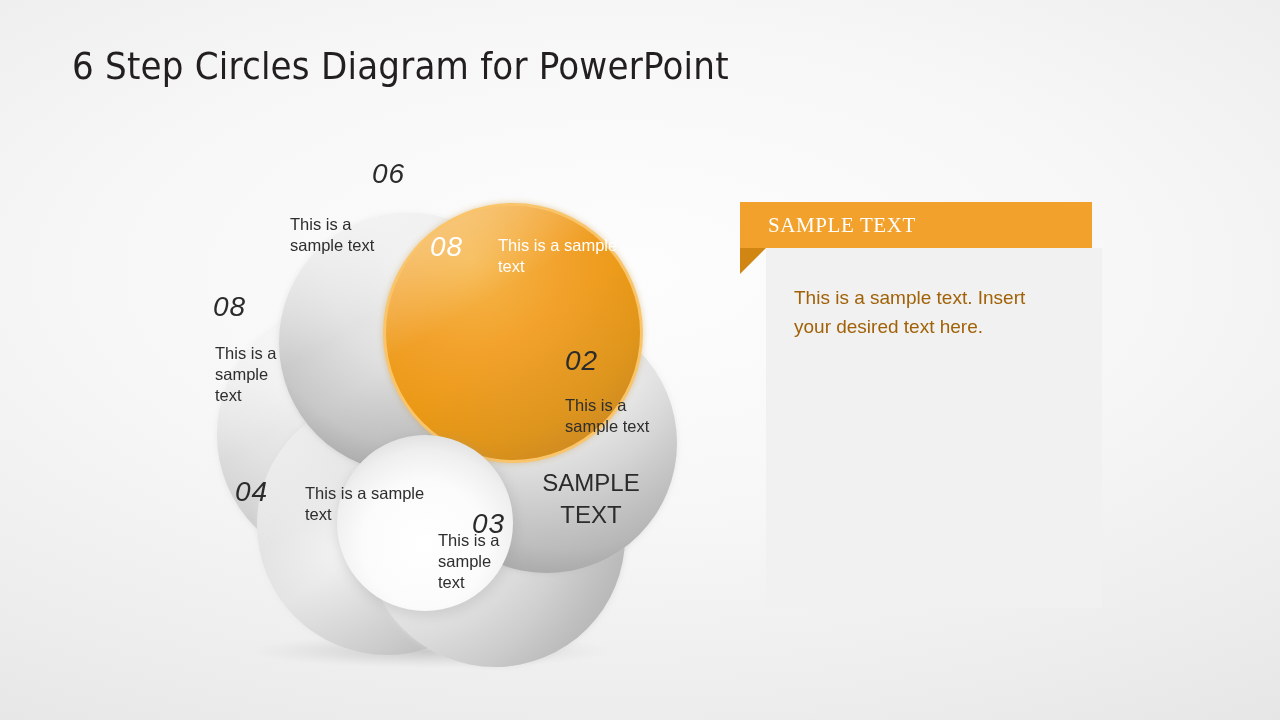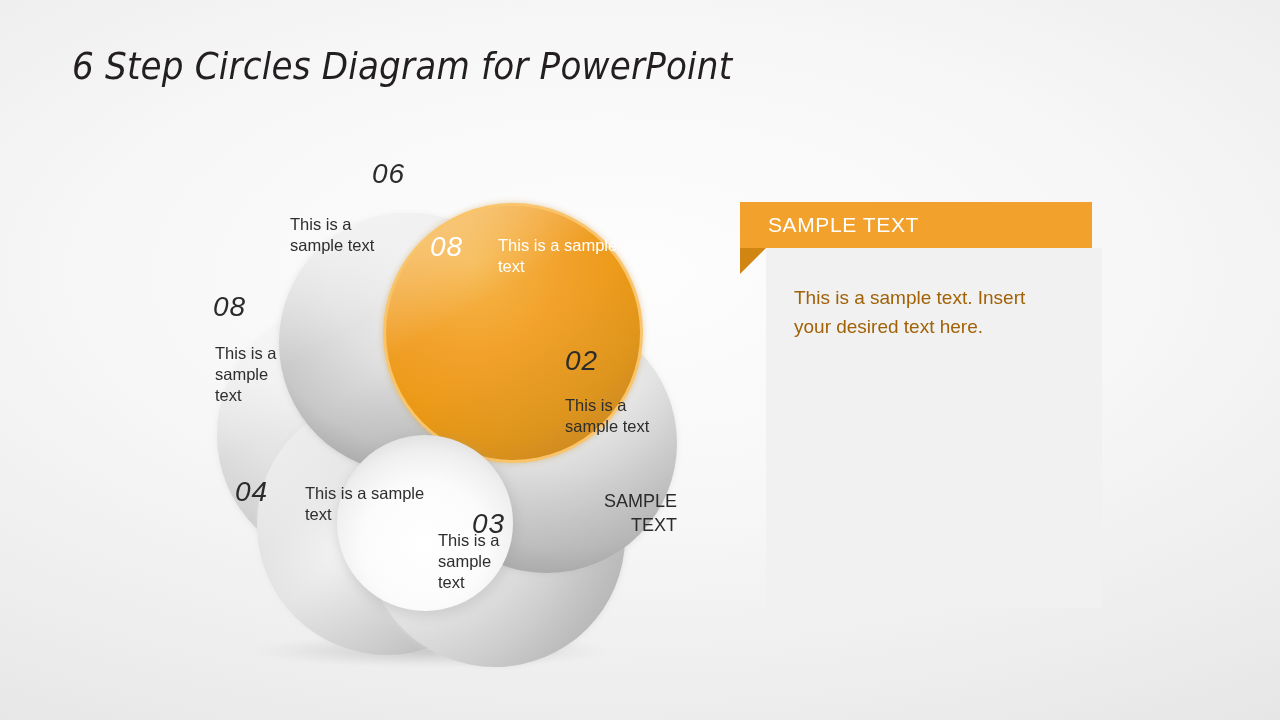--- a/index.html
+++ b/index.html
@@ -9,58 +9,57 @@
     background:radial-gradient(ellipse 95% 80% at 48% 38%, #fdfdfd 0%, #f7f7f7 42%, #ececec 78%, #e4e4e4 100%);
   }
   #slide{position:relative;width:1280px;height:720px;}
 
   
   #title{
     position:absolute;left:72px;top:44px;
     font-size:38px;font-weight:400;color:#231f20;
     letter-spacing:.2px;white-space:nowrap;
     font-family:"DejaVu Sans Condensed","Liberation Sans", sans-serif;
-    font-style:italic;
   }
 
   
   #diagram{position:absolute;left:165px;top:125px;width:530px;height:545px;}
   #diagram svg{position:absolute;left:0;top:0;}
 
   .petal-text{position:absolute;pointer-events:none;}
   .pnum{
     position:absolute;font-size:28px;color:#2b2b2b;font-weight:400;
     line-height:1;letter-spacing:1px;font-style:italic;
   }
   .pbody{
     position:absolute;font-size:16.5px;color:#2e2e2e;line-height:1.28;
   }
   .petal-1 .pnum{color:#ffffff;}
   .petal-1 .pbody{color:#ffffff;}
 
   #centerLabel{
-    position:absolute;left:340px;top:364px;width:172px;
-    text-align:right;font-size:18px;color:#2b2b2b;line-height:1.35;
+    position:absolute;left:340px;top:342px;width:172px;
+    text-align:center;font-size:24px;color:#2b2b2b;line-height:1.35;
     pointer-events:none;
   }
 
   
   #panel{position:absolute;left:740px;top:200px;width:362px;height:408px;}
   #panelBody{
     position:absolute;left:26px;top:48px;width:336px;height:360px;
     background:#f1f1f1;
   }
   #panelHeader{
     position:absolute;left:0;top:2px;width:352px;height:46px;
     background:#f2a22c;
   }
   #panelHeaderLabel{
     position:absolute;left:28px;top:11px;
     font-size:21px;color:#ffffff;letter-spacing:.6px;
-    font-family:Liberation Sans, sans-serif;
+    font-family:Liberation Serif, serif;
   }
   #panelFold{
     position:absolute;left:0;top:48px;width:0;height:0;
     border-left:26px solid #d18512;
     border-bottom:26px solid transparent;
   }
   #panelText{
     position:absolute;left:54px;top:84px;width:258px;
     font-size:19px;color:#a16207;line-height:1.52;
   }

